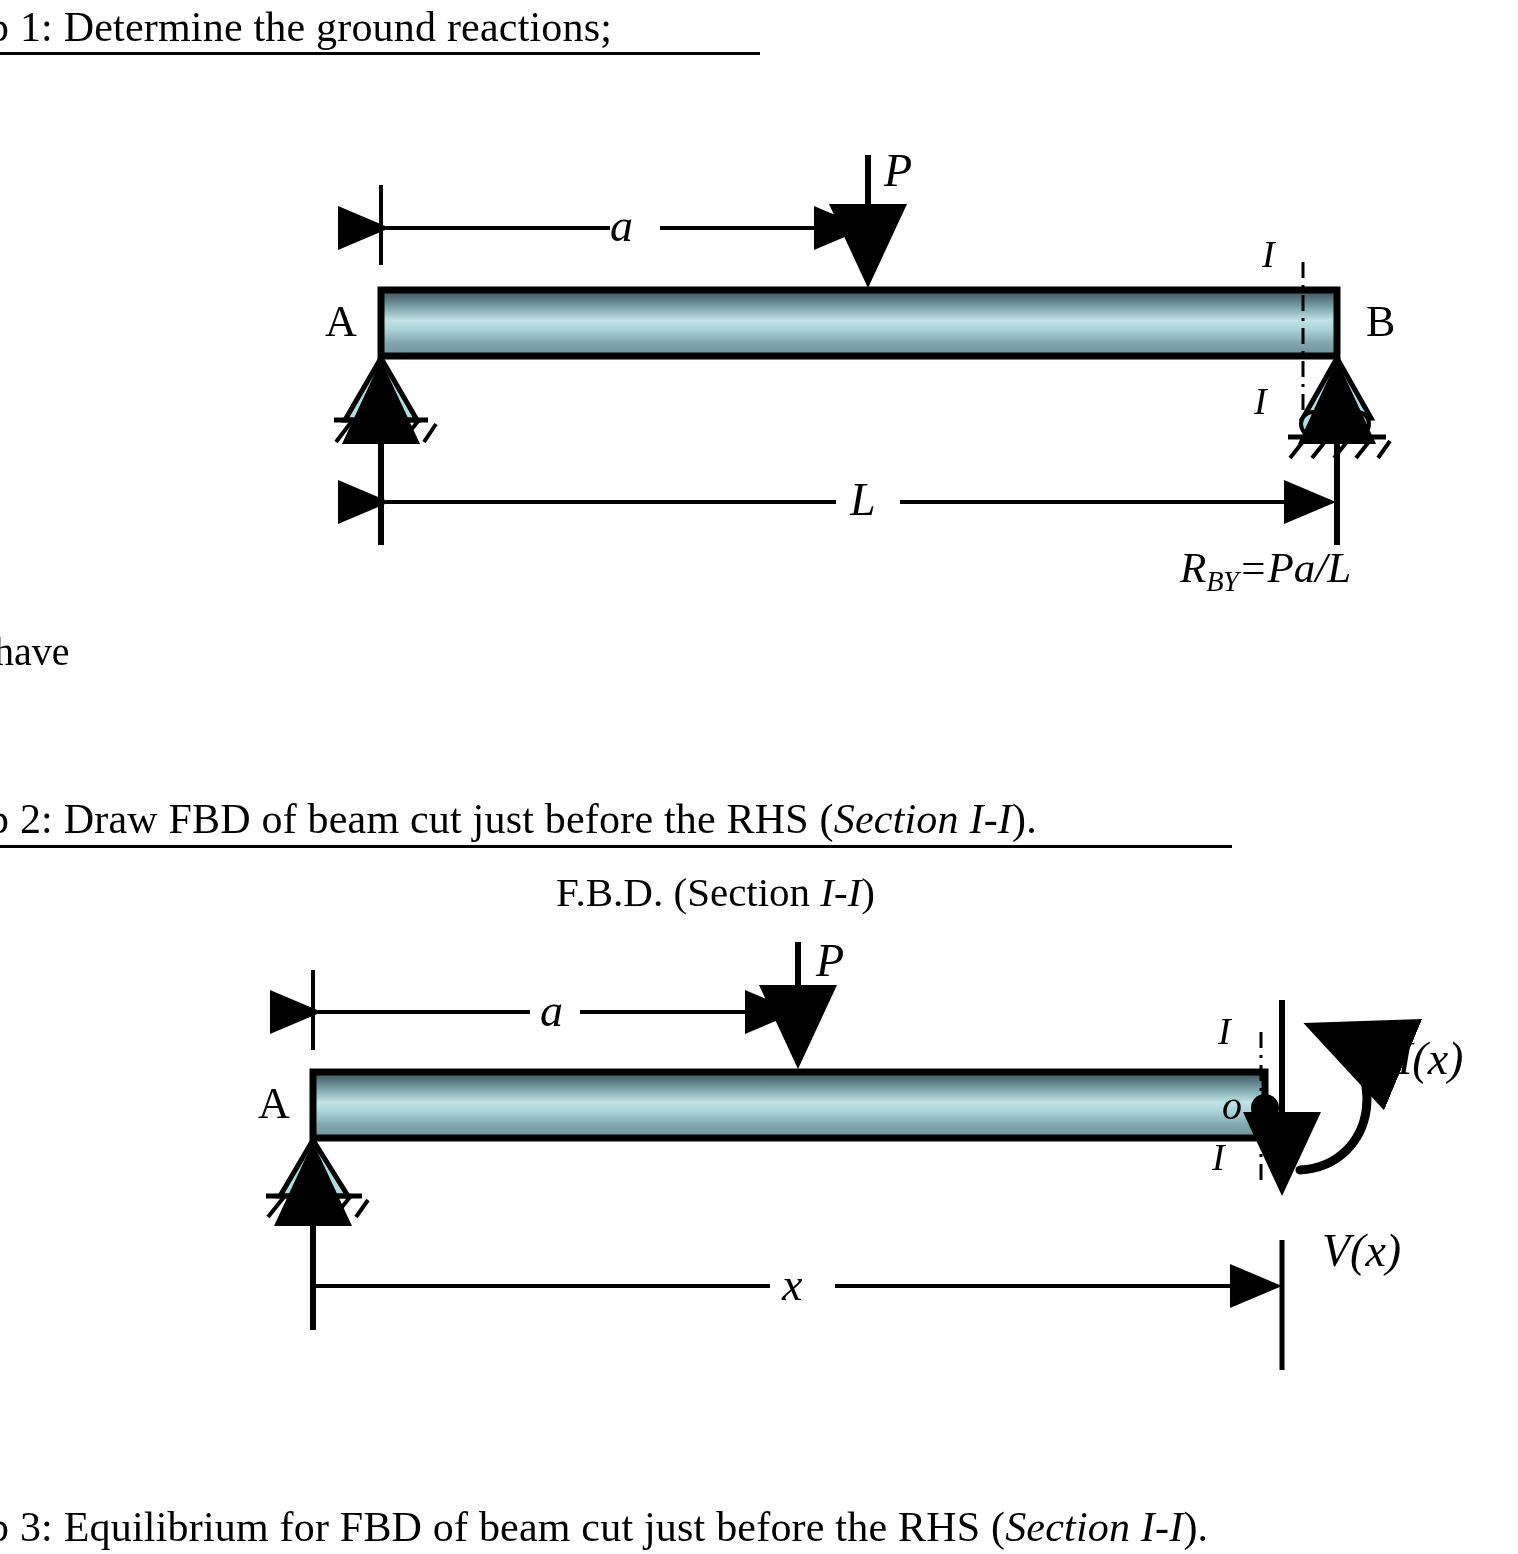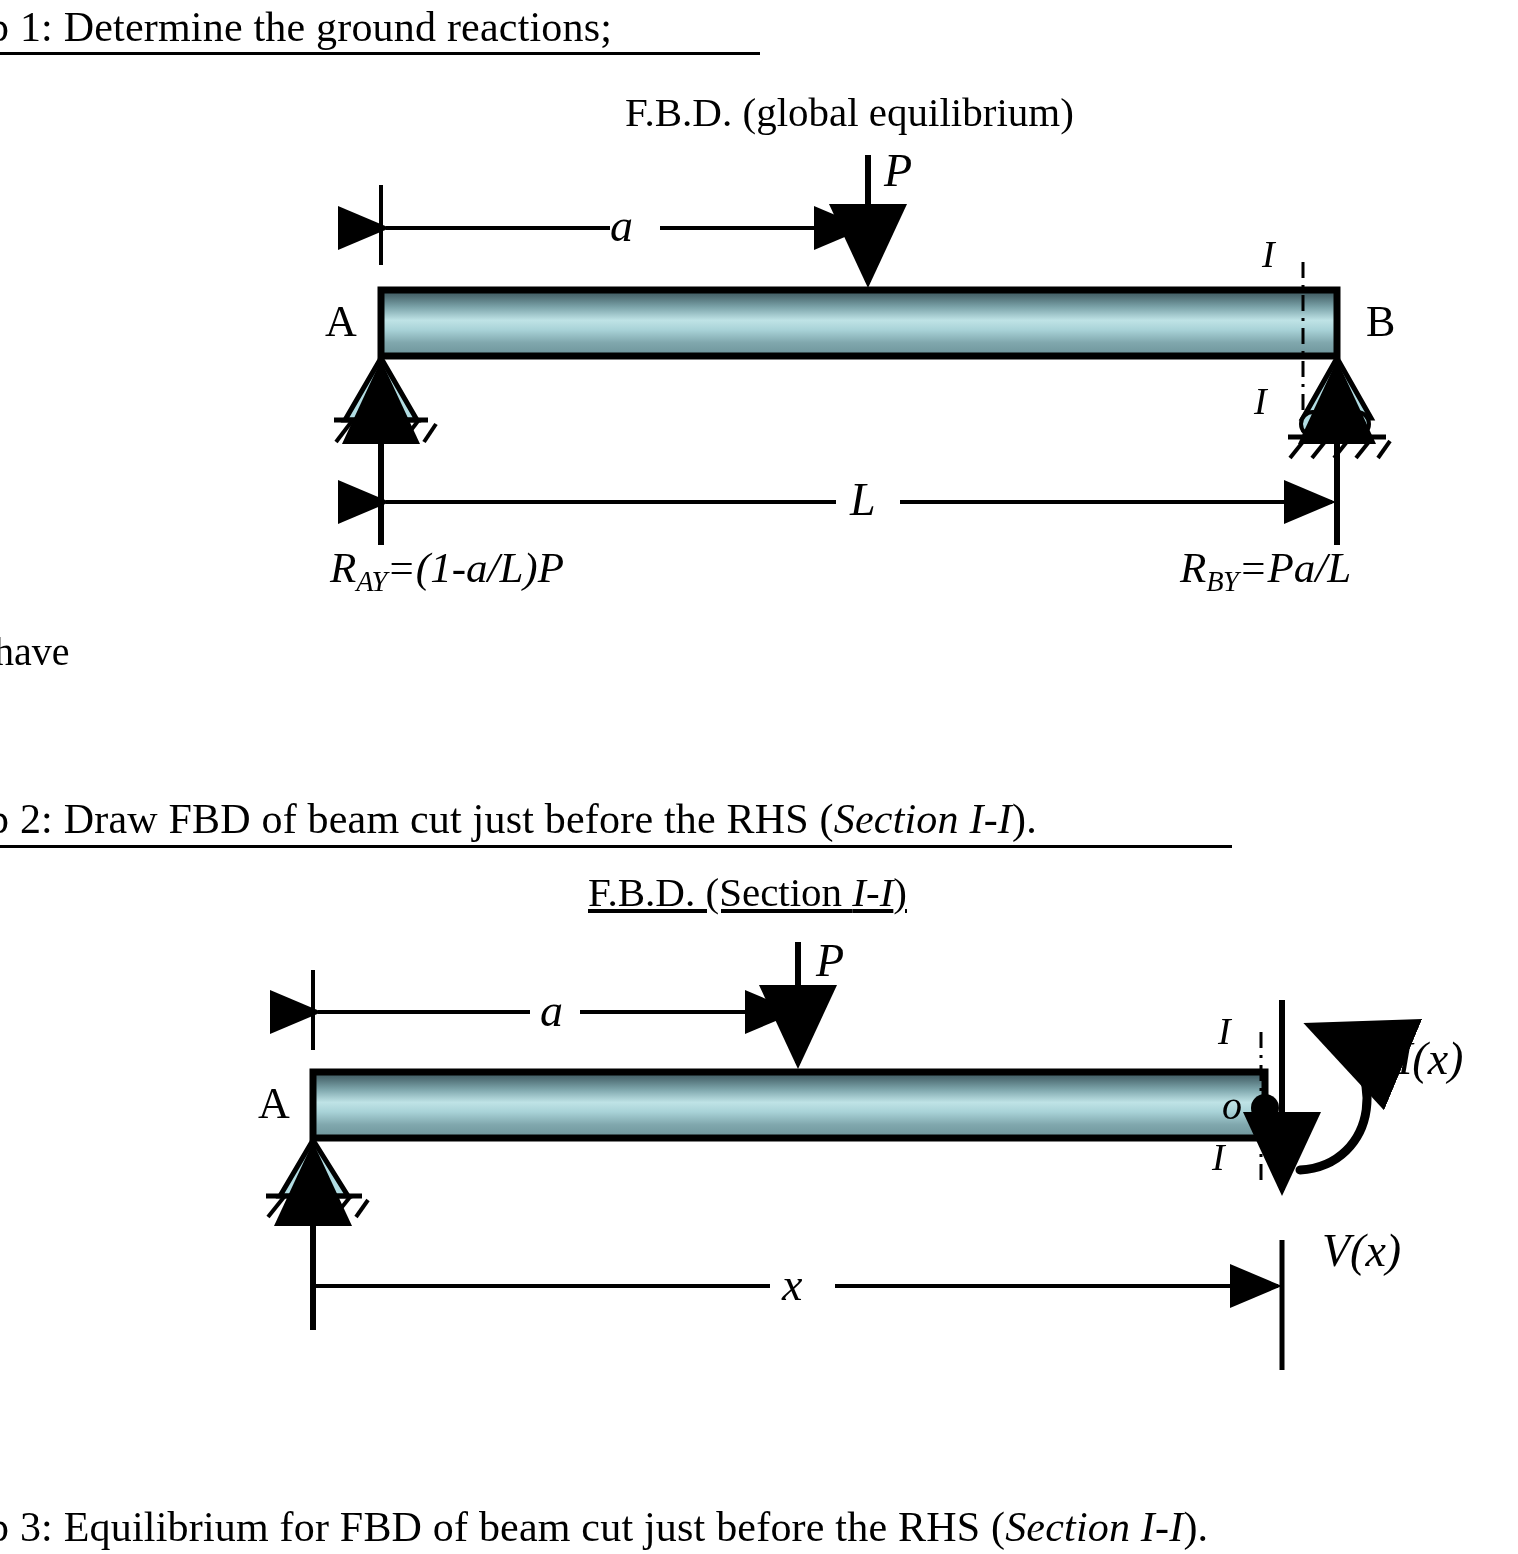--- a/index.html
+++ b/index.html
@@ -76,21 +76,20 @@
   svg { position: absolute; left: 0; top: 0; overflow: visible; }
 </style>
 </head>
 <body>
 
 <div id="page">
 
   <div class="txt step-head" style="left:-12px; top:6px;">p 1:  Determine the ground reactions;</div>
   <div class="step-underline" style="left:0px; top:52px; width:760px;"></div>
 
-  <div class="txt fbd-title" style="left:625px; top:92px;">F.B.D. (global equilibrium)</div>
 
   <svg width="1518" height="1554">
     <defs>
       <linearGradient id="beamGrad" x1="0" y1="0" x2="0" y2="1">
         <stop offset="0%" stop-color="#3a555c"></stop>
         <stop offset="9%" stop-color="#4d6b72"></stop>
         <stop offset="26%" stop-color="#7ca4aa"></stop>
         <stop offset="46%" stop-color="#bfe3e6"></stop>
         <stop offset="60%" stop-color="#a9d3d8"></stop>
         <stop offset="80%" stop-color="#80a7ad"></stop>
@@ -168,31 +167,30 @@
   </svg>
 
   <div class="lbl" style="left:325px; top:300px;">A</div>
   <div class="lbl" style="left:1366px; top:300px;">B</div>
   <div class="lbl-it" style="left:884px; top:148px;">P</div>
   <div class="lbl-it" style="left:610px; top:203px;">a</div>
   <div class="lbl-it" style="left:850px; top:477px;">L</div>
   <div class="lbl-sm-it" style="left:1262px; top:235px;">I</div>
   <div class="lbl-sm-it" style="left:1254px; top:382px;">I</div>
 
-  <div class="formula" style="left:330px; top:546px;"><span>R</span><span class="sub">AY</span><span>=(1-a/L)P</span></div>
 
   <div class="formula" style="left:1180px; top:546px;font-family:Liberation Serif, serif;"><span>R</span><span class="sub">BY</span><span>=Pa/L</span></div>
 
   <div class="txt have-word" style="left:-6px; top:632px;">have</div>
 
 
   <div class="txt step-head" style="left:-12px; top:798px;"><span>p 2: Draw FBD of beam cut just before the RHS (</span><span class="it">Section I-I</span><span>).</span></div>
   <div class="step-underline" style="left:0px; top:845px; width:1232px;"></div>
 
-  <div class="txt fbd-title" style="left:588px; top:872px;text-decoration:underline;"><span>F.B.D. (Section </span><span class="it">I-I</span><span>)</span></div>
+  <div class="txt fbd-title" style="left:556px; top:872px;"><span>F.B.D. (Section </span><span class="it">I-I</span><span>)</span></div>
 
   <svg width="1518" height="1554">
 
     <g>
       <line x1="313" y1="970" x2="313" y2="1050" stroke="#000" stroke-width="4"></line>
       <line x1="318" y1="1012" x2="530" y2="1012" stroke="#000" stroke-width="4" marker-start="url(#arrHeadL)"></line>
       <line x1="580" y1="1012" x2="793" y2="1012" stroke="#000" stroke-width="4" marker-end="url(#arrHeadR)"></line>
     </g>
 
     <g>

